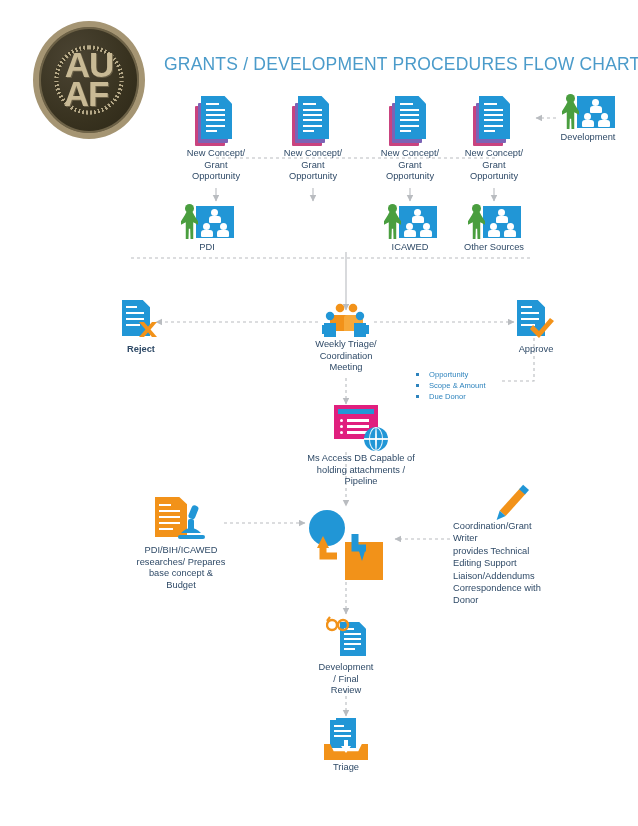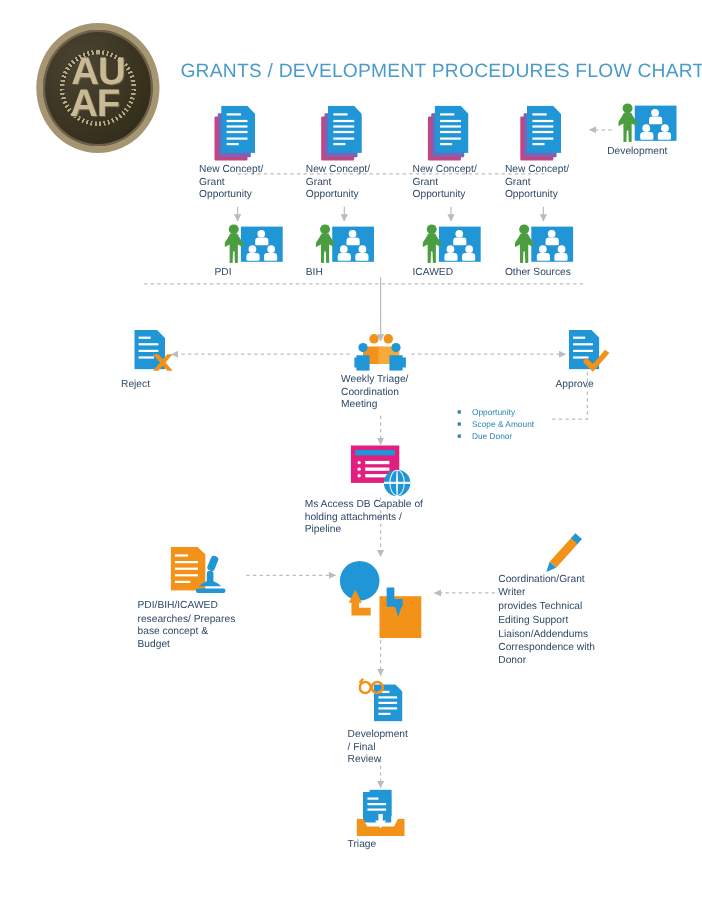--- a/index.html
+++ b/index.html
@@ -43,21 +43,21 @@
   .logo .mark .r2 { margin-left: -6px; }
 
   
   .title {
     position: absolute; left: 164px; top: 54px;
     font-size: 17.5px; color: #4b9bca;
     letter-spacing: .2px; white-space: nowrap;
   }
 
   
-  .node { position: absolute; text-align: left; }
+  .node { position: absolute; text-align: center; }
   .node .cap {
     font-size: 9.3px; line-height: 11.6px; color: #2f4a67;
     margin-top: 2px; white-space: pre-line;
   }
   .icn { position: relative; margin: 0 auto; }
 
   
   .doc-stack { width: 42px; height: 50px; }
   .doc-stack .back {
     position: absolute; left: 0; bottom: 0; width: 30px; height: 40px;
@@ -358,49 +358,34 @@
           <i></i>
           <i></i>
           <i></i>
         </span>
     </div>
     <div class="cap">New Concept/
 Grant
 Opportunity</div>
   </div>
 
-  <div class="node" style="left:195px; top:204px; width:70px;">
+  <div class="node" style="left:172px; top:204px; width:70px;">
     <div class="icn present">
       <div class="board">
         <span class="p head" style="left:15px; top:3px;"></span>
         <span class="p body" style="left:13px; top:10px;"></span>
         <span class="p head" style="left:7px; top:17px;"></span>
         <span class="p body" style="left:5px; top:24px;"></span>
         <span class="p head" style="left:24px; top:17px;"></span>
         <span class="p body" style="left:21px; top:24px;"></span>
       </div>
       <span class="man-head"></span>
         <span class="man-body"></span>
     </div>
     <div class="cap">PDI</div>
-  </div>
-  <div class="node" style="left:278px; top:204px; width:70px;">
-    <div class="icn present">
-      <div class="board">
-        <span class="p head" style="left:15px; top:3px;"></span>
-        <span class="p body" style="left:13px; top:10px;"></span>
-        <span class="p head" style="left:7px; top:17px;"></span>
-        <span class="p body" style="left:5px; top:24px;"></span>
-        <span class="p head" style="left:24px; top:17px;"></span>
-        <span class="p body" style="left:21px; top:24px;"></span>
-      </div>
-      <span class="man-head"></span>
-        <span class="man-body"></span>
-    </div>
-    <div class="cap">BIH</div>
   </div>
   <div class="node" style="left:459px; top:204px; width:70px;">
     <div class="icn present">
       <div class="board">
         <span class="p head" style="left:15px; top:3px;"></span>
         <span class="p body" style="left:13px; top:10px;"></span>
         <span class="p head" style="left:7px; top:17px;"></span>
         <span class="p body" style="left:5px; top:24px;"></span>
         <span class="p head" style="left:24px; top:17px;"></span>
         <span class="p body" style="left:21px; top:24px;"></span>
@@ -419,21 +404,21 @@
         <span class="p body" style="left:5px; top:24px;"></span>
         <span class="p head" style="left:24px; top:17px;"></span>
         <span class="p body" style="left:21px; top:24px;"></span>
       </div>
       <span class="man-head"></span>
         <span class="man-body"></span>
     </div>
     <div class="cap">ICAWED</div>
   </div>
 
-  <div class="node" style="left:110px; top:300px; width:62px;">
+  <div class="node" style="left:110px; top:300px; width:62px;font-weight:bold;">
     <div class="icn doc-plain">
       <span class="sheet">
           <i></i>
           <i></i>
           <i></i>
           <i></i>
         </span>
       <svg width="24" height="24" style="position:absolute; left:14px; top:18px;" viewBox="0 0 24 24">
         <path d="M3,4 L8,4 L21,19 L16,19 Z" fill="#f29219"></path>
         <path d="M16,4 L21,4 L8,19 L3,19 Z" fill="#f29219"></path>
@@ -474,21 +459,21 @@
 Coordination
 Meeting</div>
   </div>
 
   <ul class="bullets">
     <li>Opportunity</li>
     <li>Scope &amp; Amount</li>
     <li>Due Donor</li>
   </ul>
 
-  <div class="node" style="left:277px; top:405px; width:138px;">
+  <div class="node" style="left:292px; top:405px; width:138px;">
     <div class="icn db">
       <div class="win">
         <span class="bar"></span>
         <span class="dot" style="left:6px; top:14px;"></span>
           <span class="row" style="left:13px; top:14px; width:22px;"></span>
         <span class="dot" style="left:6px; top:20px;"></span>
           <span class="row" style="left:13px; top:20px; width:22px;"></span>
         <span class="dot" style="left:6px; top:26px;"></span>
           <span class="row" style="left:13px; top:26px; width:22px;"></span>
       </div>

